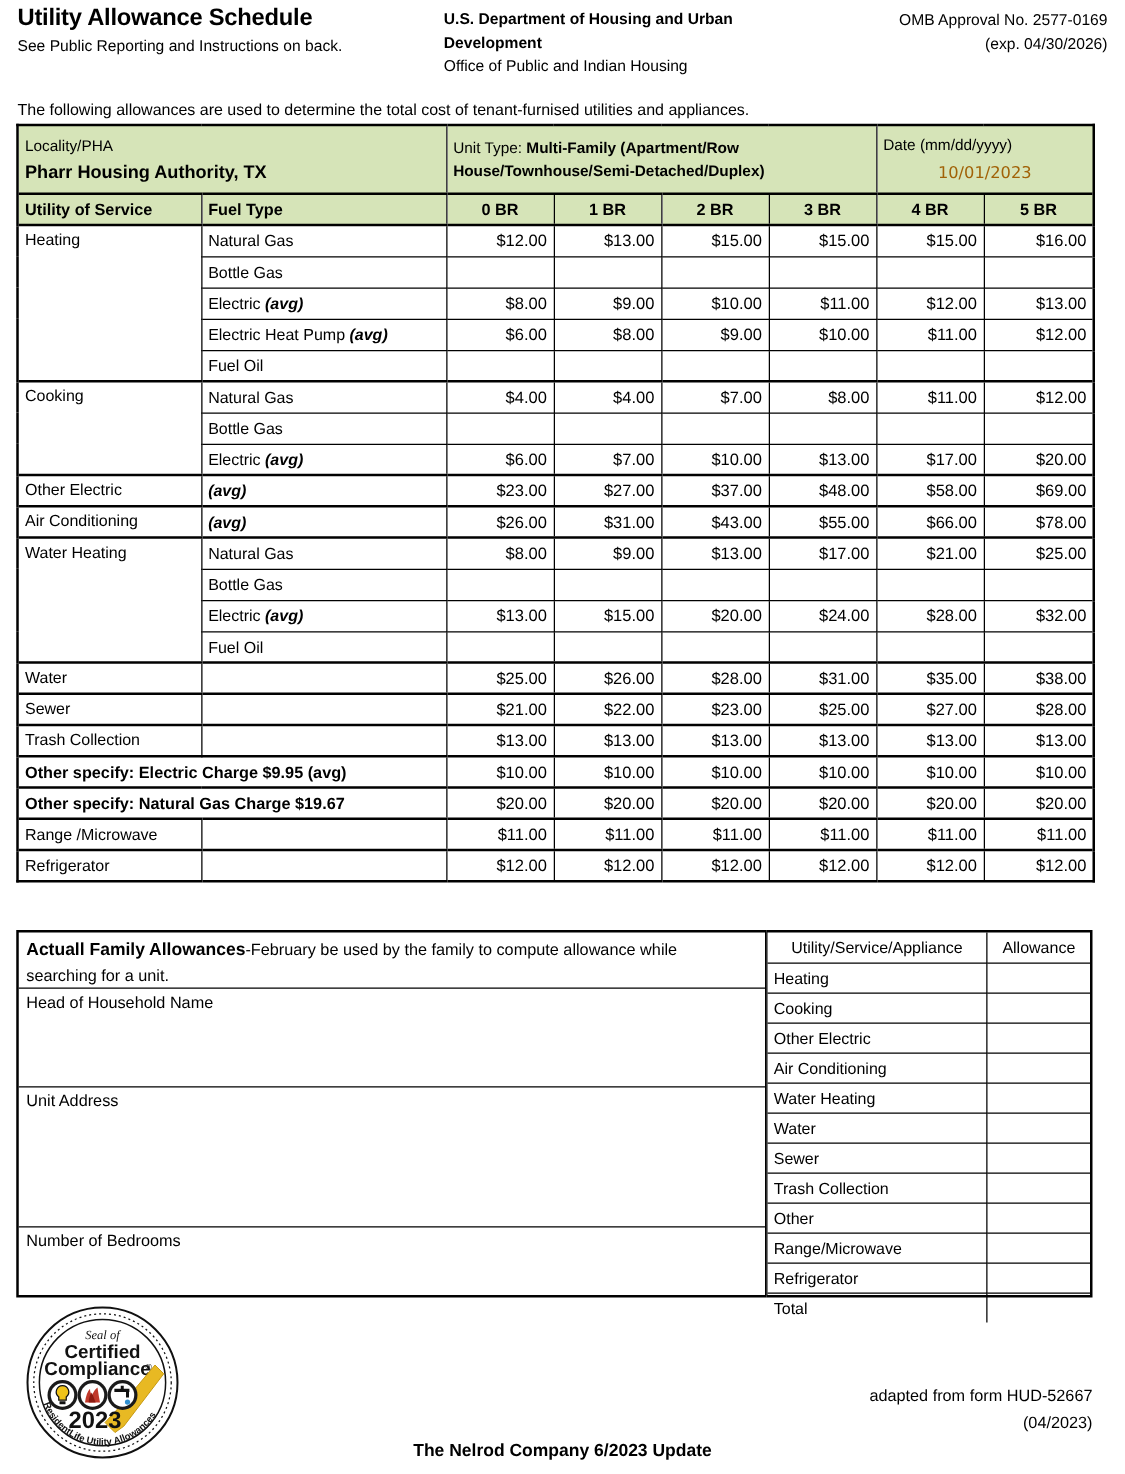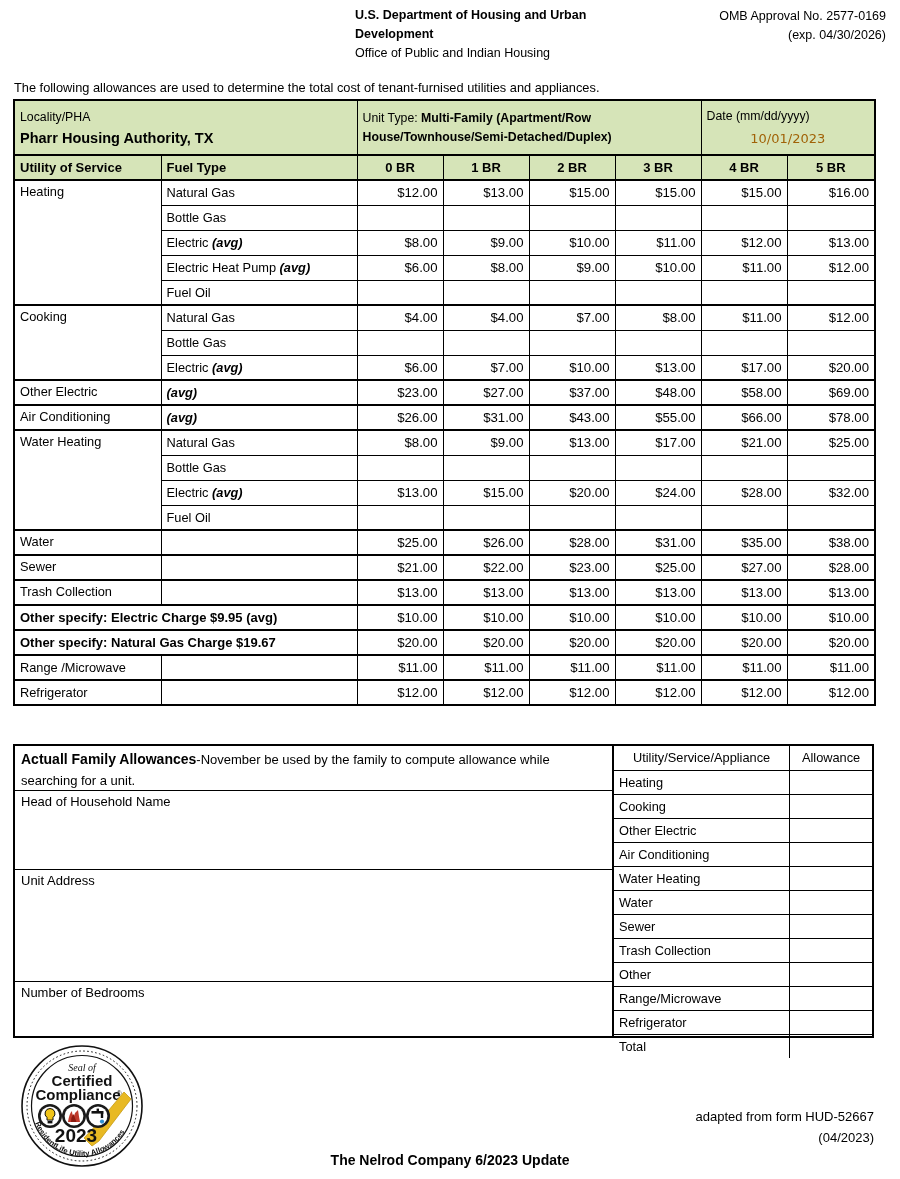--- a/index.html
+++ b/index.html
@@ -93,20 +93,24 @@
               font-size:13px;line-height:21px;}
   .foot-center{position:absolute;left:0;top:1152px;width:900px;text-align:center;
                font-size:14px;font-weight:bold;}
 </style>
 </head>
 <body>
 
 <div class="page">
 
   <div class="header">
+    <div class="hdr-left">
+      <div class="form-title">Utility Allowance Schedule</div>
+      <div class="form-sub">See Public Reporting and Instructions on back.</div>
+    </div>
     <div class="hdr-mid">
       <div class="b">U.S. Department of Housing and Urban</div>
       <div class="b">Development</div>
       <div>Office of Public and Indian Housing</div>
     </div>
     <div class="hdr-right">
       <div>OMB Approval No. 2577-0169</div>
       <div>(exp. 04/30/2026)</div>
     </div>
   </div>
@@ -338,21 +342,21 @@
           <td class="money grp-top outer-b">$12.00</td>
           <td class="money grp-top outer-b">$12.00</td>
           <td class="money grp-top outer-b outer-r">$12.00</td>
         </tr>
       </tbody>
   </table>
 
   <div class="bot-wrap">
     <div class="bot-left">
       <div class="bl-cell bl-c1">
-        <b>Actuall Family Allowances</b><span>-November be used by the  family to compute allowance while</span>
+        <b>Actuall Family Allowances</b><span>-February be used by the  family to compute allowance while</span>
         <div>searching for a unit.</div>
       </div>
       <div class="bl-cell bl-c2">
         <span>Head of Household Name</span>
       </div>
       <div class="bl-cell bl-c3">
         <span>Unit Address</span>
       </div>
       <div class="bl-cell bl-c4">
         <span>Number of Bedrooms</span>

